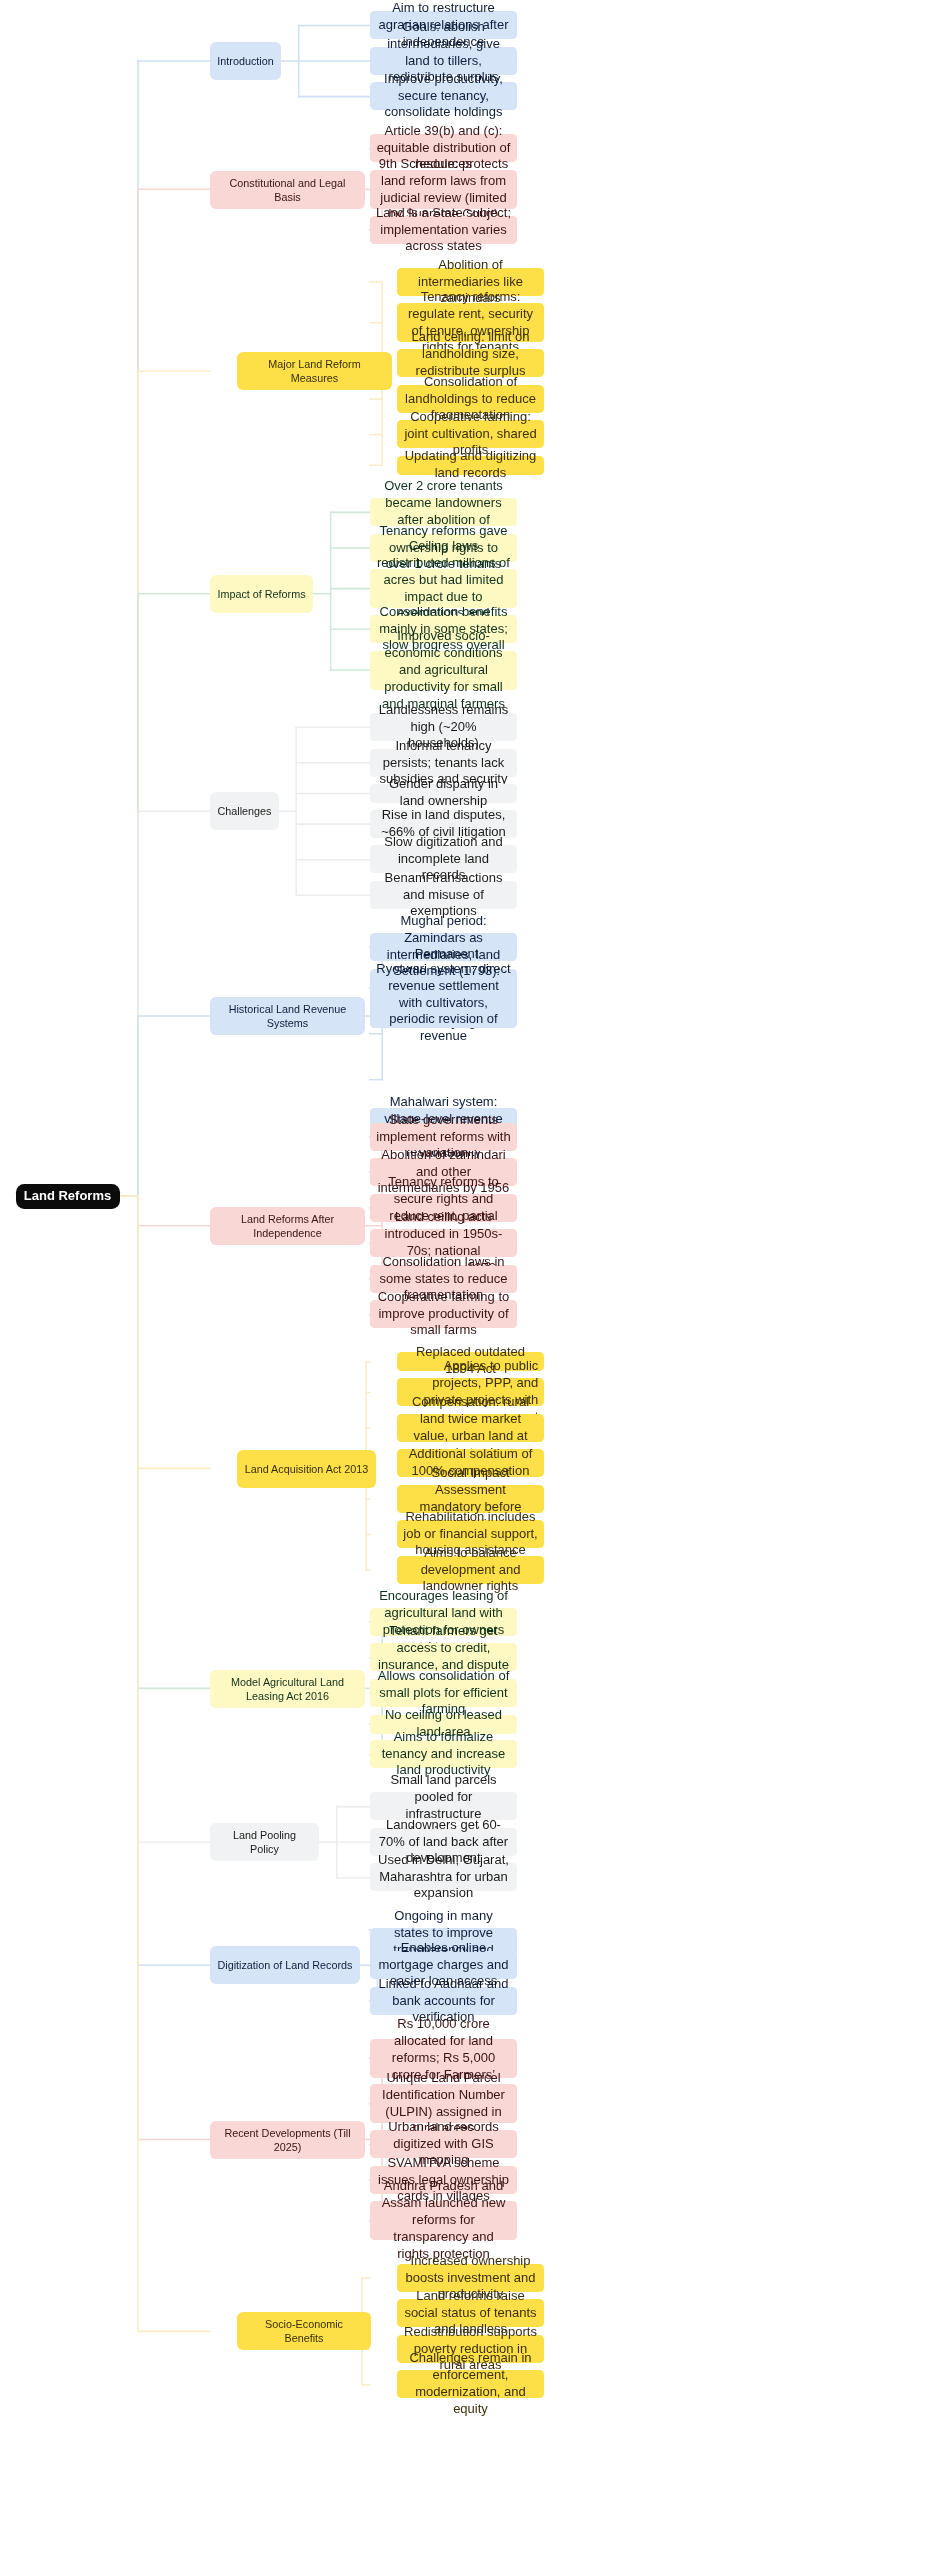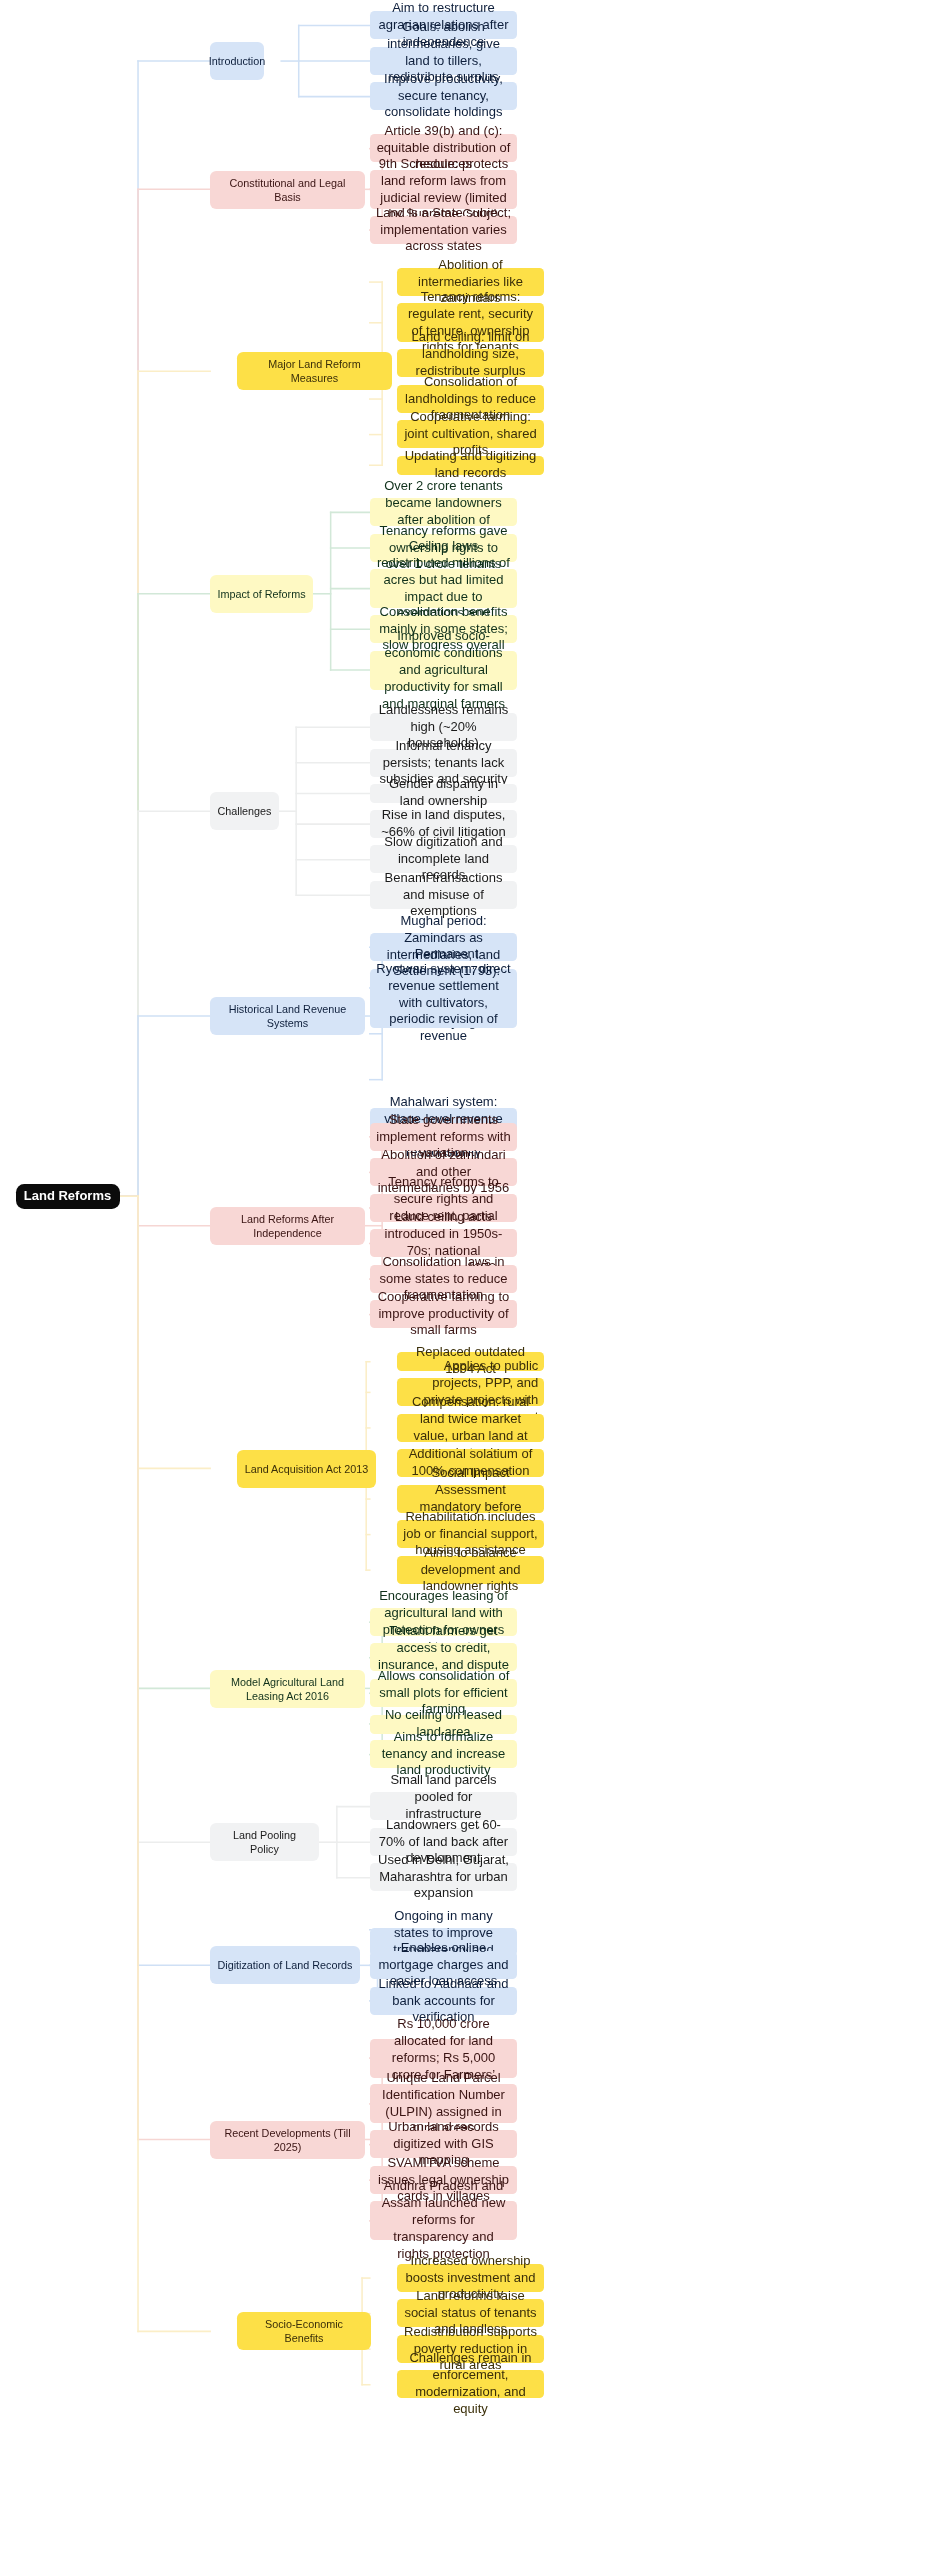--- a/index.html
+++ b/index.html
@@ -203,21 +203,21 @@
       <path d="M268 4525 L408 4525" stroke="#fbeec7" stroke-width="3" fill="none" stroke-linecap="square"></path>
       <path d="M669 4525 L703 4525" stroke="#fbeec7" stroke-width="3" fill="none" stroke-linecap="square"></path>
       <path d="M703 4421.5 L718 4421.5" stroke="#fbeec7" stroke-width="3" fill="none" stroke-linecap="square"></path>
       <path d="M703 4490.5 L718 4490.5" stroke="#fbeec7" stroke-width="3" fill="none" stroke-linecap="square"></path>
       <path d="M703 4559.5 L718 4559.5" stroke="#fbeec7" stroke-width="3" fill="none" stroke-linecap="square"></path>
       <path d="M703 4628.5 L718 4628.5" stroke="#fbeec7" stroke-width="3" fill="none" stroke-linecap="square"></path>
       <path d="M703 4421.5 L703 4628.5" stroke="#fbeec7" stroke-width="3" fill="none" stroke-linecap="square"></path>
     </svg>
   <div id="nodes-layer">
       <div class="node root" style="left: 15.5px; top: 1184px; width: 104px; height: 25px;">Land Reforms</div>
-      <div class="node branch c-blue" style="left: 210px; top: 42px; width: 54px; height: 38px;">Introduction</div>
+      <div class="node branch c-blue" style="left: 210px; top: 42px; width: 71px; height: 38px;">Introduction</div>
       <div class="node leaf c-blue" style="left: 370px; top: 11.3px; width: 147px; height: 28px;">Aim to restructure agrarian relations after independence</div>
       <div class="node leaf c-blue" style="left: 370px; top: 47px; width: 147px; height: 28px;">Goals: abolish intermediaries, give land to tillers, redistribute surplus land</div>
       <div class="node leaf c-blue" style="left: 370px; top: 82px; width: 147px; height: 28px;">Improve productivity, secure tenancy, consolidate holdings</div>
       <div class="node branch c-red" style="left: 210px; top: 171px; width: 155px; height: 38px;">Constitutional and Legal Basis</div>
       <div class="node leaf c-red" style="left: 370px; top: 134px; width: 147px; height: 28px;">Article 39(b) and (c): equitable distribution of resources</div>
       <div class="node leaf c-red" style="left: 370px; top: 170px; width: 147px; height: 39px;">9th Schedule: protects land reform laws from judicial review (limited by Supreme Court)</div>
       <div class="node leaf c-red" style="left: 370px; top: 216px; width: 147px; height: 28px;">Land is a State subject; implementation varies across states</div>
       <div class="node branch c-yellow" style="left: 210px; top: 352px; width: 155px; height: 38px;">Major Land Reform Measures</div>
       <div class="node leaf c-yellow" style="left: 370px; top: 268px; width: 147px; height: 28px;">Abolition of intermediaries like zamindars</div>
       <div class="node leaf c-yellow" style="left: 370px; top: 303px; width: 147px; height: 39px;">Tenancy reforms: regulate rent, security of tenure, ownership rights for tenants</div>

